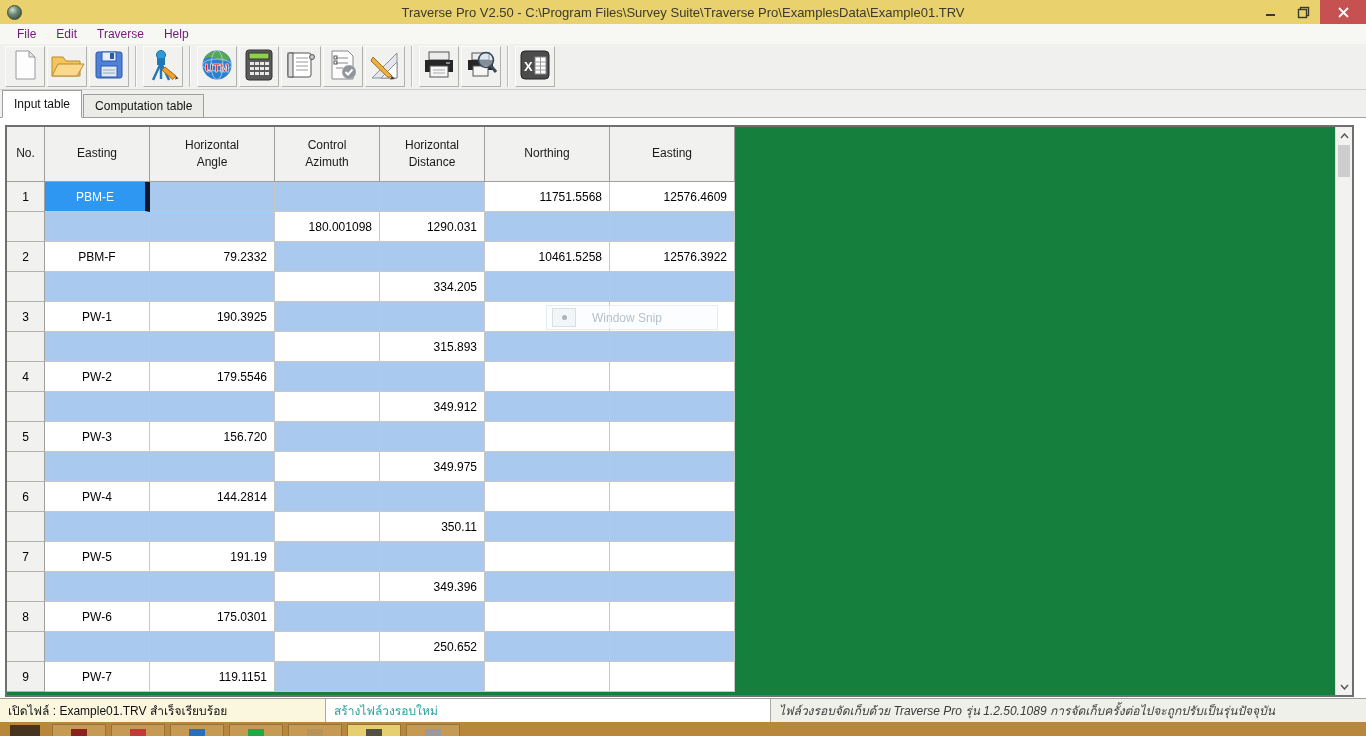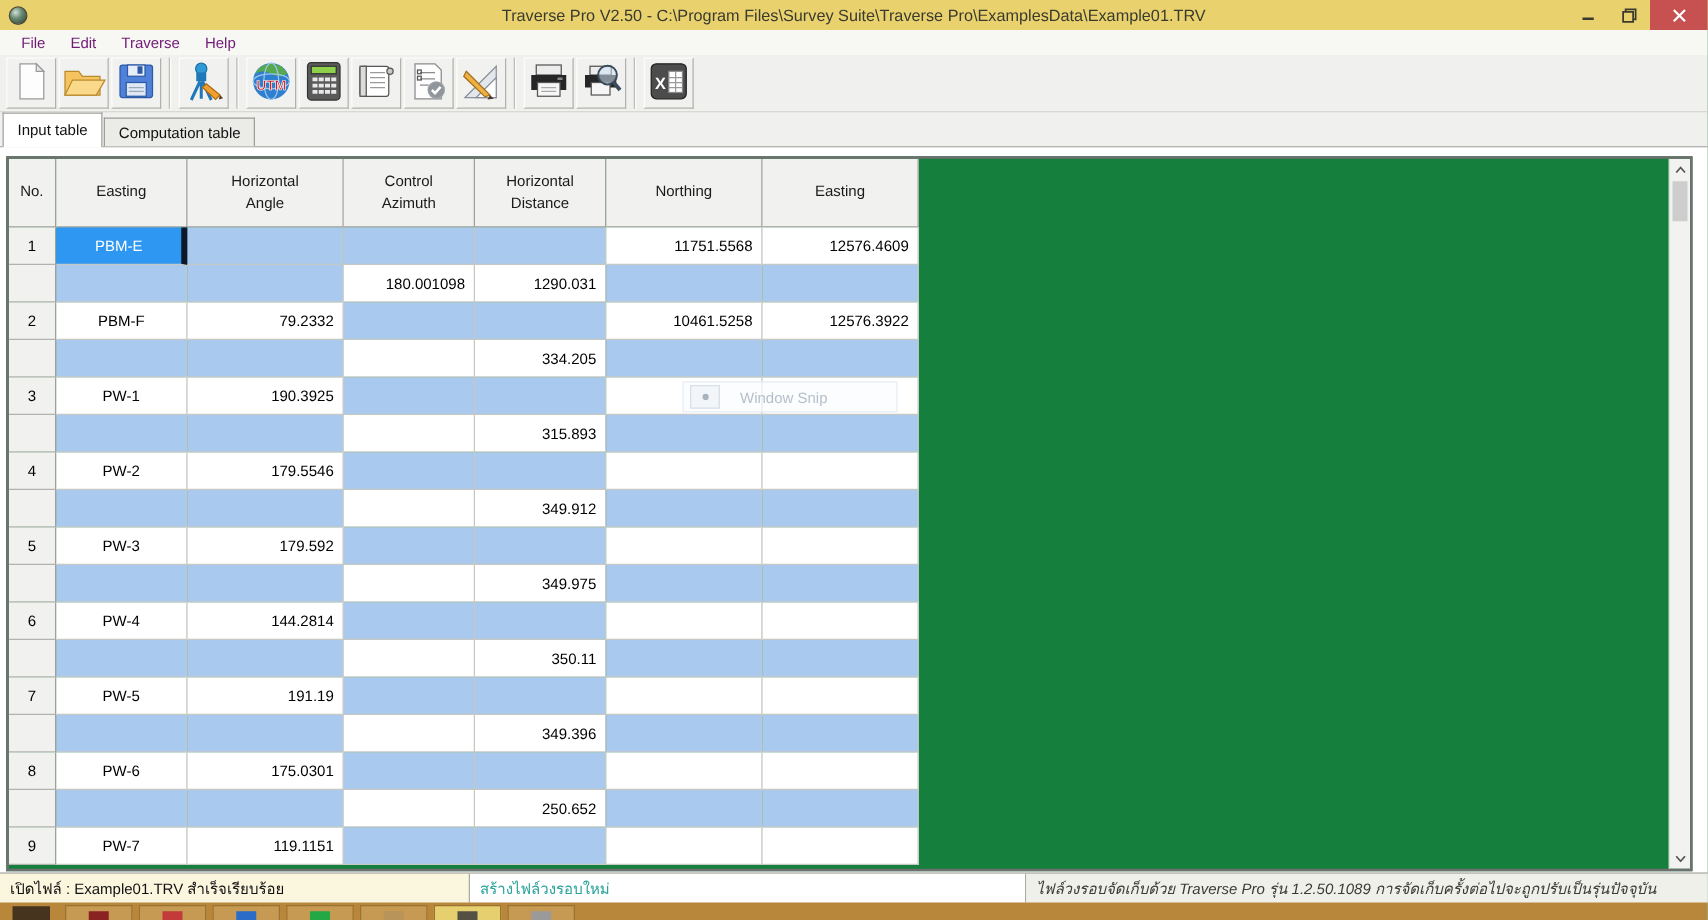--- a/index.html
+++ b/index.html
@@ -75,21 +75,21 @@
     display:flex; align-items:center; color:#b7c0ca; }
   .snip-btn { width:24px; height:19px; margin-left:5px; background:rgba(240,244,248,0.85);
     border:1px solid rgba(210,218,226,0.8); display:flex; align-items:center; justify-content:center; }
   .snip-dot { width:5px; height:5px; border-radius:50%; background:#a9b3bd; }
   .snip-label { margin-left:16px; }
 
   
   .statusbar { position:absolute; left:0; right:0; bottom:14px; height:24px;
     border-top:1px solid #9e9e9a; display:flex; background:#f0f0ea; }
   .sb { display:flex; align-items:center; padding:0 8px; border-right:1px solid #aaaaa6; overflow:hidden; white-space:nowrap; }
-  .sb1 { width:376px; background:#fbf7df; color:#111; }
+  .sb1 { width:326px; background:#fbf7df; color:#111; }
   .sb2 { width:445px; background:#ffffff; color:#2ba39b; }
   .sb3 { flex:1; background:#f0f0ea; color:#3a3a3a; font-style:italic; border-right:none; }
 
   
   .taskbar { position:absolute; left:0; right:0; bottom:0; height:14px;
     background:#b8873c; display:flex; align-items:flex-end; padding-left:10px; }
   .tstub { width:30px; height:11px; background:#46341e; margin-right:12px; }
   .tchip { width:54px; height:12px; margin-right:5px; background:#c69a52;
     border:1px solid #9a7330; border-bottom:none; display:flex; justify-content:center; align-items:flex-end; }
   .tchip.hl { background:#e6cf6e; }
@@ -350,21 +350,21 @@
         <div class="cell blue" style="width: 105px;"></div>
         <div class="cell blue" style="width: 125px;"></div>
         <div class="cell right" style="width: 105px;"></div>
         <div class="cell right" style="width: 105px;">349.912</div>
         <div class="cell blue" style="width: 125px;"></div>
         <div class="cell blue" style="width: 125px;"></div>
       </div>
       <div class="row">
         <div class="cell num" style="width: 38px;">5</div>
         <div class="cell center" style="width: 105px;">PW-3</div>
-        <div class="cell right" style="width: 125px;">179.592</div>
+        <div class="cell right" style="width: 125px;">156.720</div>
         <div class="cell blue" style="width: 105px;"></div>
         <div class="cell blue" style="width: 105px;"></div>
         <div class="cell right" style="width: 125px;"></div>
         <div class="cell right" style="width: 125px;"></div>
       </div>
       <div class="row">
         <div class="cell num" style="width: 38px;"></div>
         <div class="cell blue" style="width: 105px;"></div>
         <div class="cell blue" style="width: 125px;"></div>
         <div class="cell right" style="width: 105px;"></div>

